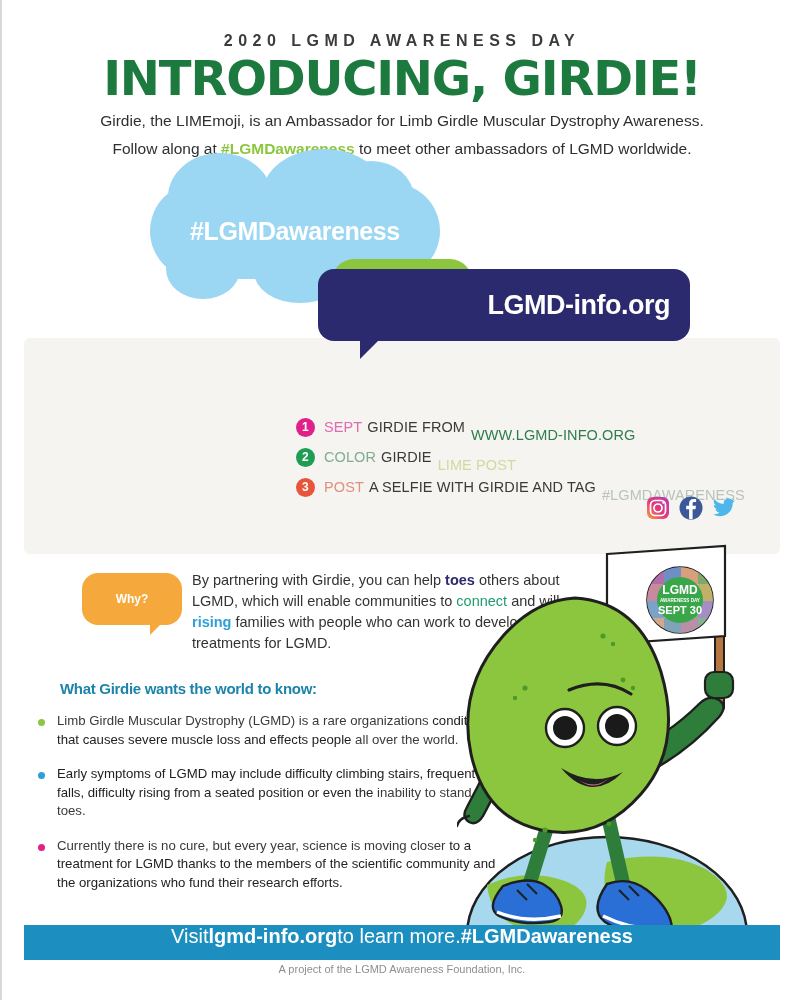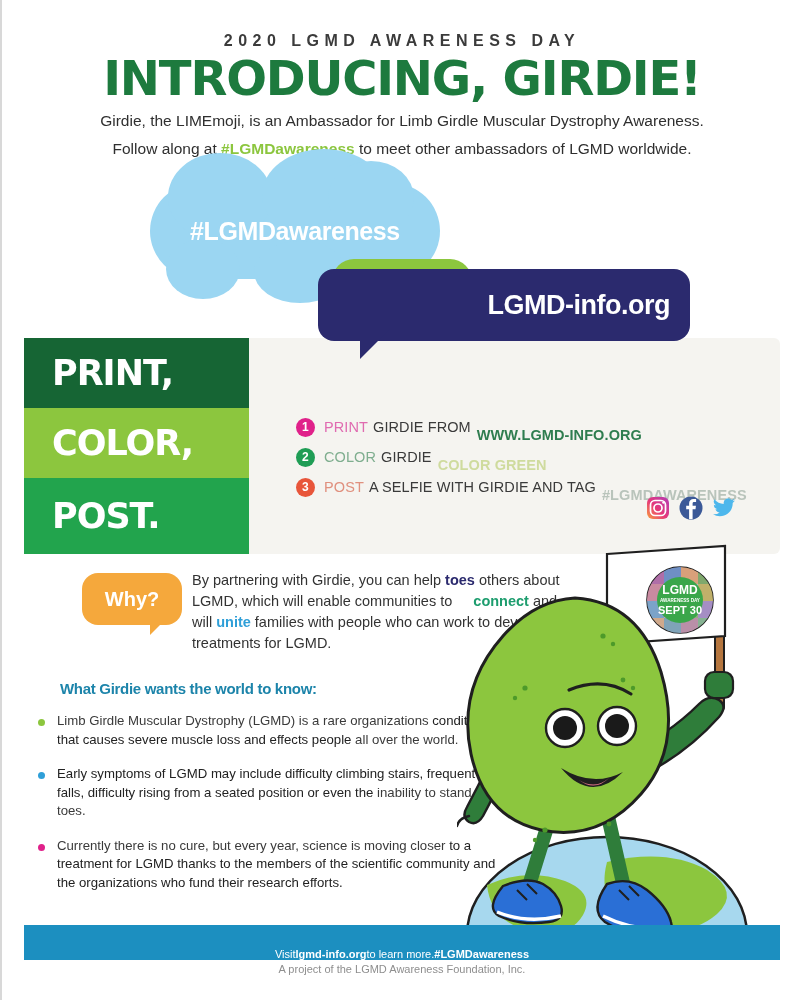--- a/index.html
+++ b/index.html
@@ -233,21 +233,21 @@
     font-size: 12px;
     font-weight: 700;
     display: flex;
     align-items: center;
     justify-content: center;
     margin-right: 9px;
     flex: 0 0 auto;
   }
   .step-verb { font-weight: 500; margin-right: 5px; }
   .step-mid { color: #3a3a3a; font-weight: 500; }
-  .step-tail { margin-left: 6px; font-weight: 700; margin-top: 16px; }
+  .step-tail { margin-left: 6px; font-weight: 400; margin-top: 16px; }
 
   .socials {
     position: absolute;
     right: 44px;
     top: 158px;
     display: flex;
     gap: 9px;
     align-items: center;
   }
   .soc { width: 24px; height: 24px; display: block; }
@@ -271,34 +271,34 @@
     border-left: 22px solid #f5a83c;
     border-bottom: 22px solid transparent;
   }
   .why-bubble span {
     position: absolute;
     inset: 0;
     display: flex;
     align-items: center;
     justify-content: center;
     color: #ffffff;
-    font-size: 20px;
+    font-size: 12px;
     font-weight: 800;
   }
   .why-text {
     position: absolute;
     left: 190px;
     top: 570px;
     width: 380px;
     font-size: 14.5px;
     line-height: 21px;
     color: #333333;
   }
   .b-teach { color: #2b2a6e; font-weight: 700; }
-  .b-connect { color: #1d9d6e; font-weight: 700; margin-left: 17px; }
+  .b-connect { color: #1d9d6e; font-weight: 400; }
   .b-unite { color: #2f9fd8; font-weight: 700; }
 
   
   .know-title {
     position: absolute;
     left: 58px;
     top: 680px;
     font-size: 15px;
     font-weight: 800;
     color: #1c84aa;
@@ -340,24 +340,24 @@
 
   
   .footer-bar {
     position: absolute;
     left: 22px;
     top: 925px;
     width: 756px;
     height: 35px;
     background: #1c8fc0;
     display: flex;
-    align-items: flex-end;
+    align-items: flex-start;
     justify-content: center;
     color: #ffffff;
-    font-size: 11px;
+    font-size: 20px;
   }
   .footer-bar b { font-weight: 800; }
   .footer-credit {
     position: absolute;
     left: 0;
     top: 963px;
     width: 800px;
     text-align: center;
     font-size: 11px;
     color: #8e8e8e;
@@ -382,39 +382,34 @@
     <div class="green-b2"></div>
     <div class="green-bubble"></div>
     <div class="cloud-text">#LGMDawareness</div>
     <div class="navy-bubble">
       <div class="tail"></div>
       <div class="navy-text">LGMD-info.org</div>
     </div>
   </div>
 
   <div class="help-card">
-    <div class="pcp">
-      <div class="pcp-band pcp-1">PRINT,</div>
-      <div class="pcp-band pcp-2">COLOR,</div>
-      <div class="pcp-band pcp-3">POST.</div>
-    </div>
 
 
     <div class="steps">
       <div class="step">
         <span class="step-num" style="background:#e0218a">1</span>
-        <span class="step-verb" style="color:#e06bb0">PRINT</span>
+        <span class="step-verb" style="color:#e06bb0">SEPT</span>
         <span class="step-mid">GIRDIE FROM</span>
         <span class="step-tail" style="color:#2f7d4f">WWW.LGMD-INFO.ORG</span>
       </div>
       <div class="step">
         <span class="step-num" style="background:#1f9d55">2</span>
         <span class="step-verb" style="color:#7fae8f">COLOR</span>
         <span class="step-mid">GIRDIE</span>
-        <span class="step-tail" style="color:#cfdb9e">COLOR GREEN</span>
+        <span class="step-tail" style="color:#cfdb9e">LIME POST</span>
       </div>
       <div class="step">
         <span class="step-num" style="background:#e8553a">3</span>
         <span class="step-verb" style="color:#e0907e">POST</span>
         <span class="step-mid">A SELFIE WITH GIRDIE AND TAG</span>
         <span class="step-tail" style="color:#b9c4bb">#LGMDAWARENESS</span>
       </div>
     </div>
 
     <div class="socials">
@@ -438,21 +433,21 @@
       <svg class="soc" viewBox="0 0 24 24">
         <path d="M23 4.6c-.8.36-1.7.6-2.6.72a4.5 4.5 0 0 0 2-2.5c-.9.53-1.9.9-2.9 1.12a4.5 4.5 0 0 0-7.7 4.1A12.8 12.8 0 0 1 2.5 3.3a4.5 4.5 0 0 0 1.4 6c-.74-.02-1.43-.23-2.04-.56v.06a4.5 4.5 0 0 0 3.6 4.4c-.66.18-1.36.2-2.03.08a4.5 4.5 0 0 0 4.2 3.12A9 9 0 0 1 1 18.3a12.7 12.7 0 0 0 6.9 2c8.3 0 12.8-6.9 12.8-12.8v-.6c.88-.63 1.64-1.42 2.3-2.3z" fill="#4db7ec"></path>
       </svg>
     </div>
   </div>
 
   <div class="why-bubble">
     <div class="wtail"></div>
     <span>Why?</span>
   </div>
-  <div class="why-text"><span>By partnering with Girdie, you can help </span><span class="b-teach">toes</span><span> others about LGMD, which will enable communities to </span><span class="b-connect">connect</span><span> and will </span><span class="b-unite">unite</span><span> families with people who can work to develop treatments for LGMD.</span></div>
+  <div class="why-text"><span>By partnering with Girdie, you can help </span><span class="b-teach">toes</span><span> others about LGMD, which will enable communities to </span><span class="b-connect">connect</span><span> and will </span><span class="b-unite">rising</span><span> families with people who can work to develop treatments for LGMD.</span></div>
 
   <div class="know-title">What Girdie wants the world to know:</div>
   <div class="know-list">
     <div class="know-item">
       <div class="kdot" style="background:#8cc63e"></div>
       <div class="ktext"><span>Limb Girdle Muscular Dystrophy (LGMD) is a rare organizations </span><b>condition that causes severe muscle loss and effects people</b><span> all over the world.</span></div>
     </div>
     <div class="know-item">
       <div class="kdot" style="background:#2f9fd8"></div>
       <div class="ktext"><span></span><b>Early symptoms of LGMD may include difficulty climbing stairs, frequent falls, difficulty rising from a seated position or even the</b><span> inability to stand on toes.</span></div>

